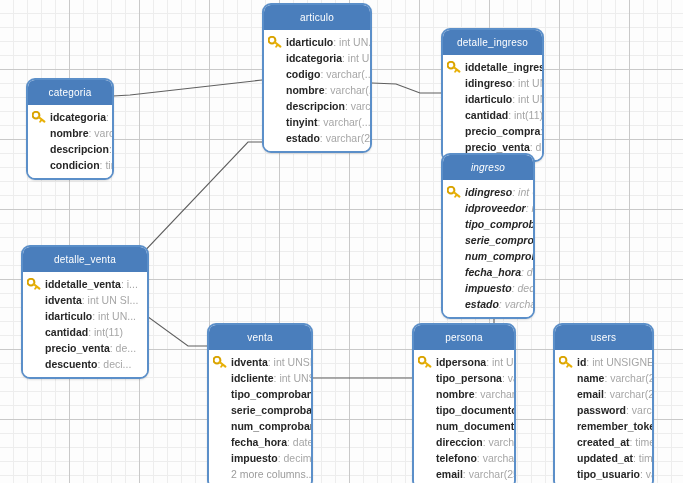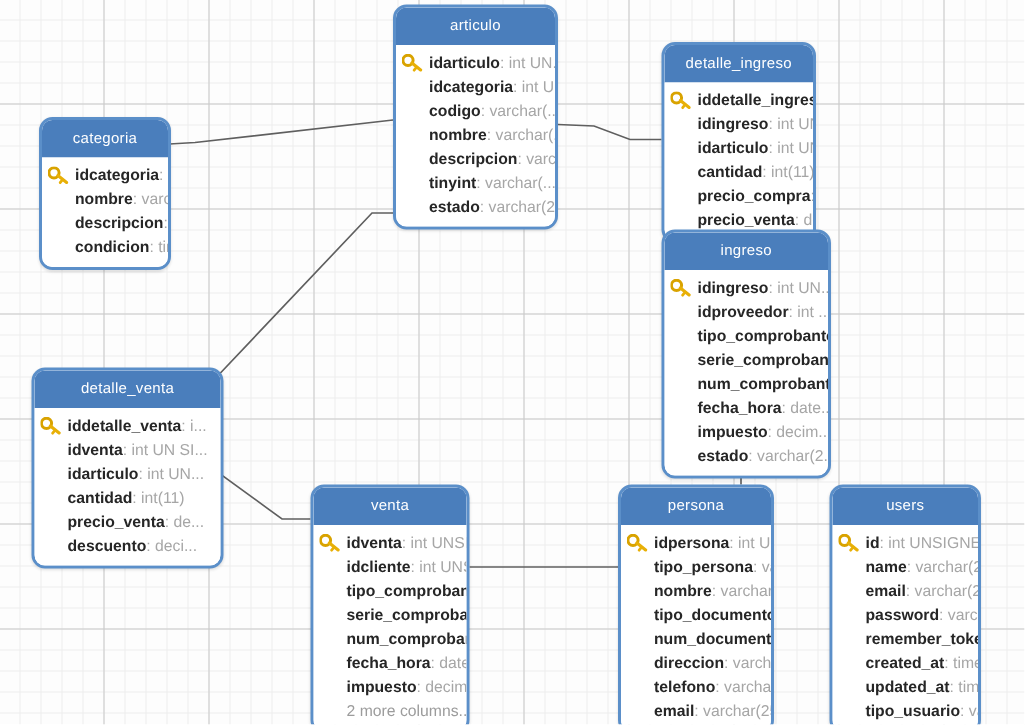--- a/index.html
+++ b/index.html
@@ -85,21 +85,21 @@
     position: absolute;
     left: 4px;
     top: 2px;
     width: 14px;
     height: 12px;
   }
   
   #t-categoria      { left: 26px;  top: 78px;  width: 88px;  }
   #t-articulo       { left: 262px; top: 3px;   width: 110px; }
   #t-detalle_ingreso{ left: 441px; top: 3px;   width: 103px; margin-top: 25px; }
-  #t-ingreso        { left: 441px; top: 153px; width: 113px; }
+  #t-ingreso        { left: 441px; top: 153px; width: 94px; font-style: italic; }
   #t-detalle_venta  { left: 21px;  top: 245px; width: 128px; }
   #t-venta          { left: 207px; top: 323px; width: 106px; }
   #t-persona        { left: 412px; top: 323px; width: 104px; }
   #t-users          { left: 553px; top: 323px; width: 101px; }
 </style>
 </head>
 <body>
 
 <div id="canvas">
 

